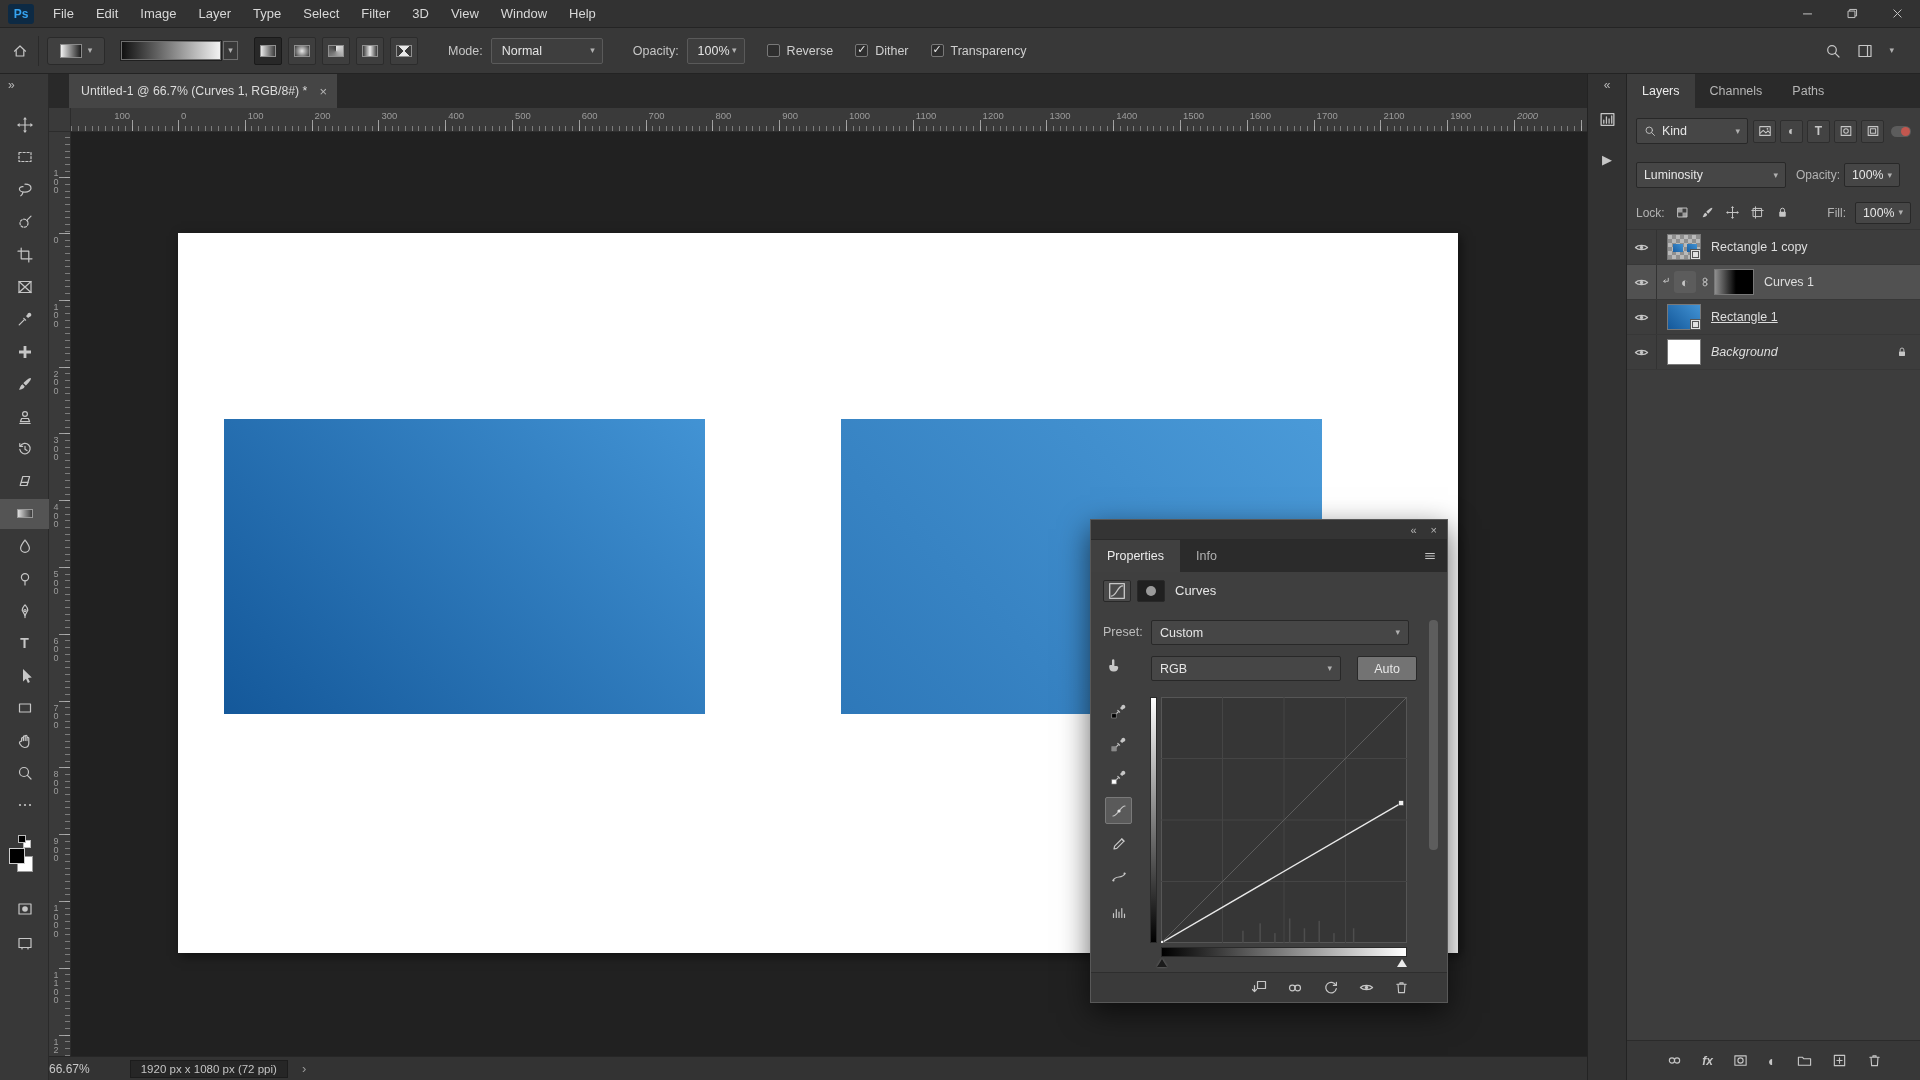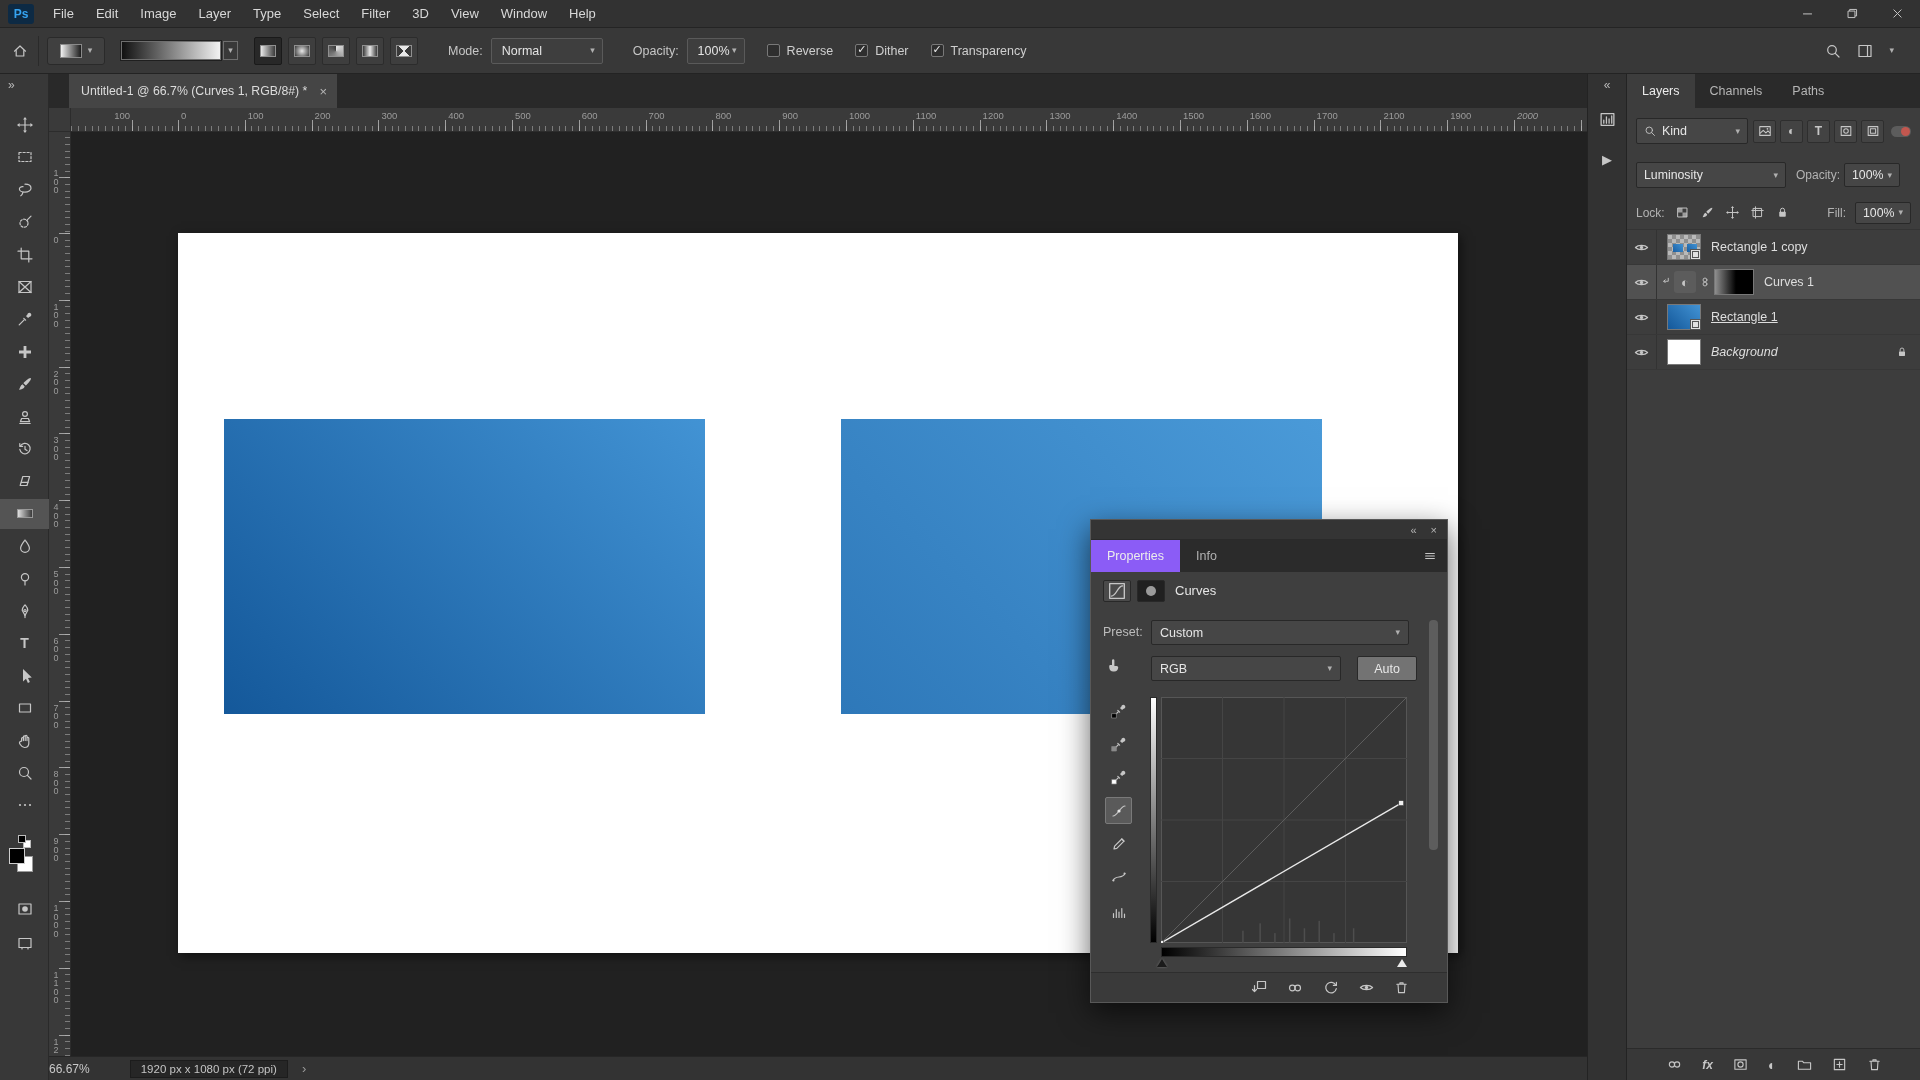--- a/index.html
+++ b/index.html
@@ -82,21 +82,21 @@
   #statusbar{position:absolute;left:49px;top:1056px;width:1538px;height:24px;background:#333333;border-top:1px solid #262626;display:flex;align-items:center;z-index:10}
   #status-zoom{font-size:12px;color:#c8c8c8}
   #status-doc{margin-left:40px;height:18px;background:#262626;border:1px solid #1c1c1c;display:flex;align-items:center;padding:0 10px;font-size:11.5px;color:#c4c4c4}
   #status-caret{margin-left:14px;color:#9a9a9a;font-size:13px}
 
   
   #props-panel{position:absolute;left:1090px;top:519px;width:358px;height:484px;background:#3f3f3f;border:1px solid #585858;box-shadow:0 10px 28px rgba(0,0,0,.6);z-index:40}
   .pp-header{height:20px;background:#343434;border-bottom:1px solid #2a2a2a;display:flex;justify-content:flex-end;align-items:center;gap:14px;padding-right:10px;font-size:11px;color:#b5b5b5}
   .pp-tabs{height:32px;background:#2b2b2b;display:flex;align-items:stretch}
   .pp-tab{display:flex;align-items:center;padding:0 16px;font-size:12.5px;color:#b2b2b2}
-  .pp-tab.active{background:#8b5cf6;color:#ececec}
+  .pp-tab.active{background:#404040;color:#ececec}
   .pp-menu{margin-left:auto;margin-right:10px;align-self:center}
   .badge{position:absolute;top:60px;width:28px;height:22px;background:#4a4a4a;border:1px solid #282828;border-radius:2px;display:flex;align-items:center;justify-content:center}
   #badge-curves{left:12px}
   #badge-mask{left:46px;background:#202020}
   .mask-dot{width:10px;height:10px;border-radius:50%;background:#9a9a9a}
   .pp-title{position:absolute;left:84px;top:63px;font-size:13px;color:#e6e6e6}
   .pp-label{position:absolute;font-size:12.5px;color:#bcbcbc}
   #preset-label{left:12px;top:105px}
   .pp-select{position:absolute;background:#464646;border:1px solid #282828;border-radius:2px;height:25px;display:flex;align-items:center;justify-content:space-between;padding:0 8px;font-size:12.5px;color:#e6e6e6}
   #preset-select{left:60px;top:100px;width:258px}
@@ -152,21 +152,21 @@
   .badge-corner{position:absolute;right:-1px;bottom:-1px;width:11px;height:11px;background:#e2e2e2;border:1px solid #555;display:flex;align-items:center;justify-content:center}
   .badge-corner::after{content:"";width:5px;height:5px;border:1px solid #555}
   .clip-arrow{margin-left:3px;flex:0 0 auto}
   .adj-badge{width:22px;height:22px;margin-left:2px;background:#5c5c5c;border-radius:3px;display:flex;align-items:center;justify-content:center;font-size:13px;color:#e0e0e0;flex:0 0 auto}
   .mask-link{margin:0 3px;flex:0 0 auto}
   .mask-thumb{width:40px;height:26px;border:1px solid #787878;background:linear-gradient(90deg,#8f8f8f,#000 55%);flex:0 0 auto}
   .layer-name{margin-left:10px;font-size:12.5px;color:#dedede;white-space:nowrap}
   .layer-name.u{text-decoration:underline}
   .layer-name.i{font-style:italic}
   .layer-lock{margin-left:auto;margin-right:12px}
-  #layers-bottom{height:32px;flex:0 0 auto;background:#383838;border-top:1px solid #2b2b2b;display:flex;align-items:center;justify-content:space-between;padding:0 38px 0 40px}
+  #layers-bottom{height:40px;flex:0 0 auto;background:#383838;border-top:1px solid #2b2b2b;display:flex;align-items:center;justify-content:space-between;padding:0 38px 0 40px}
   .fx{font-style:italic;font-weight:bold;font-size:12px;color:#c6c6c6}
 </style>
 </head>
 <body>
 
 <div id="app">
 
   <div id="menubar">
     <div id="ps-logo">Ps</div>
     <div id="menu-items">

